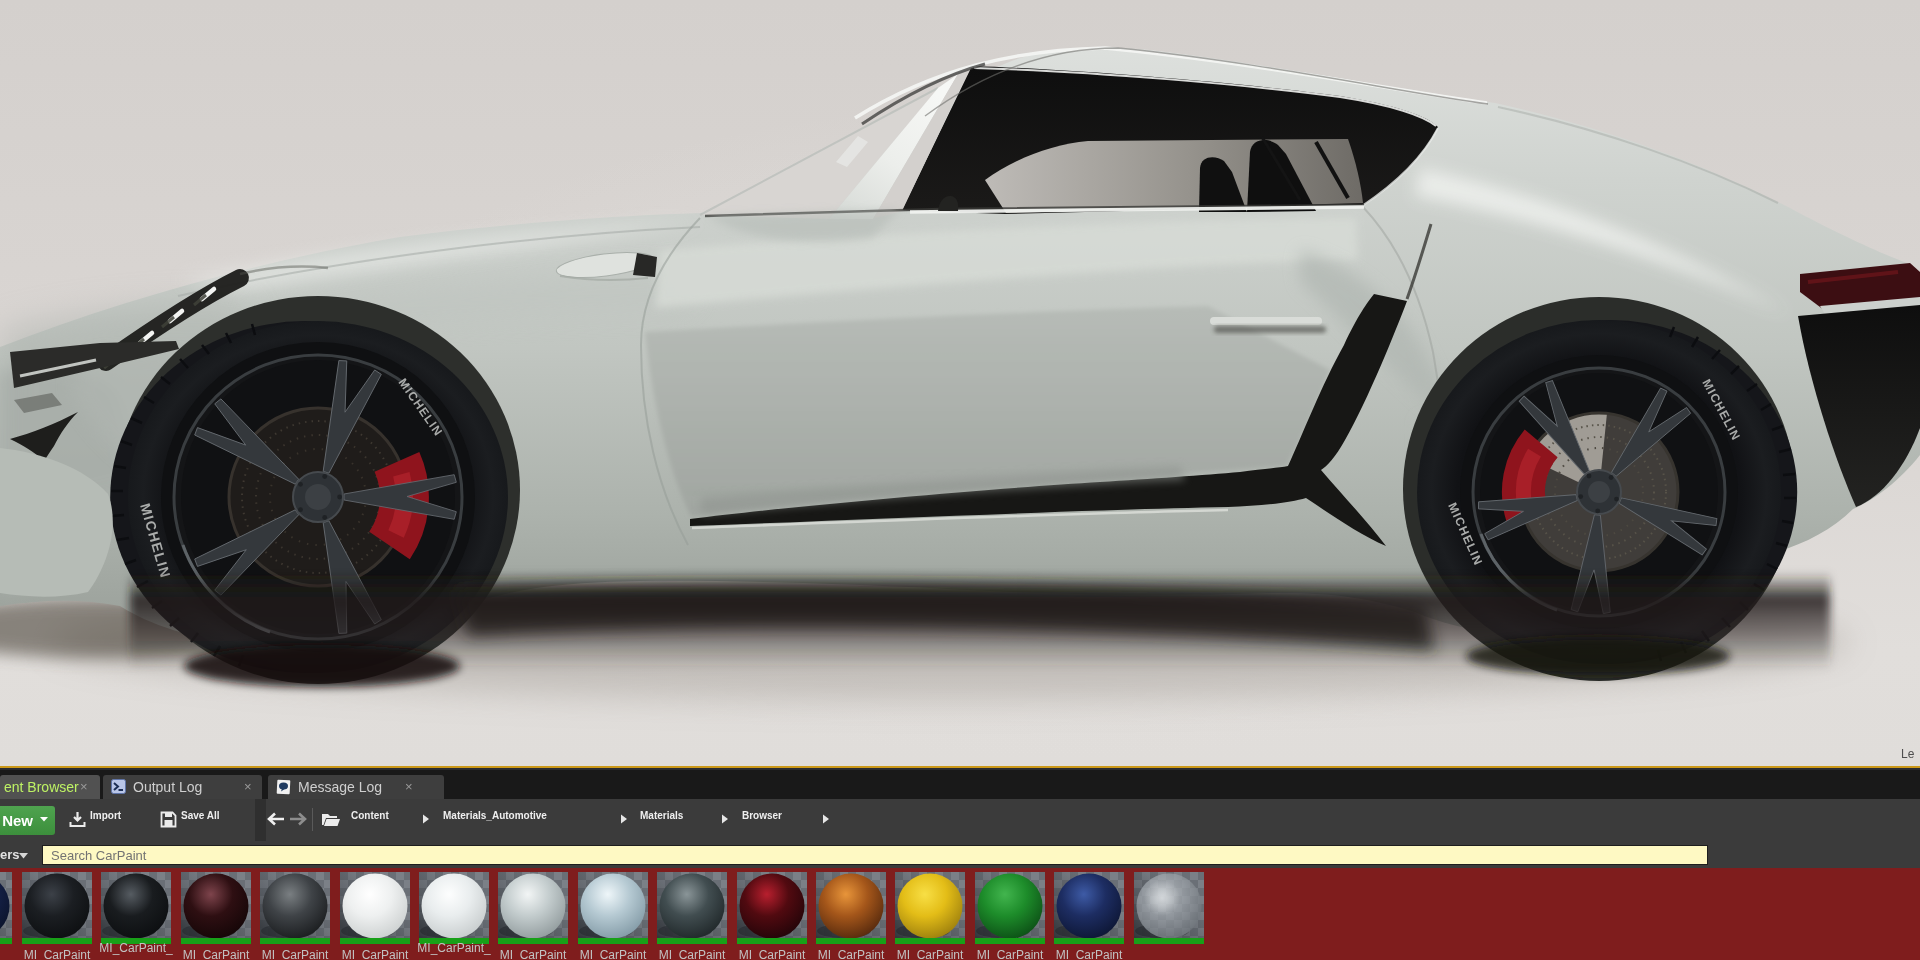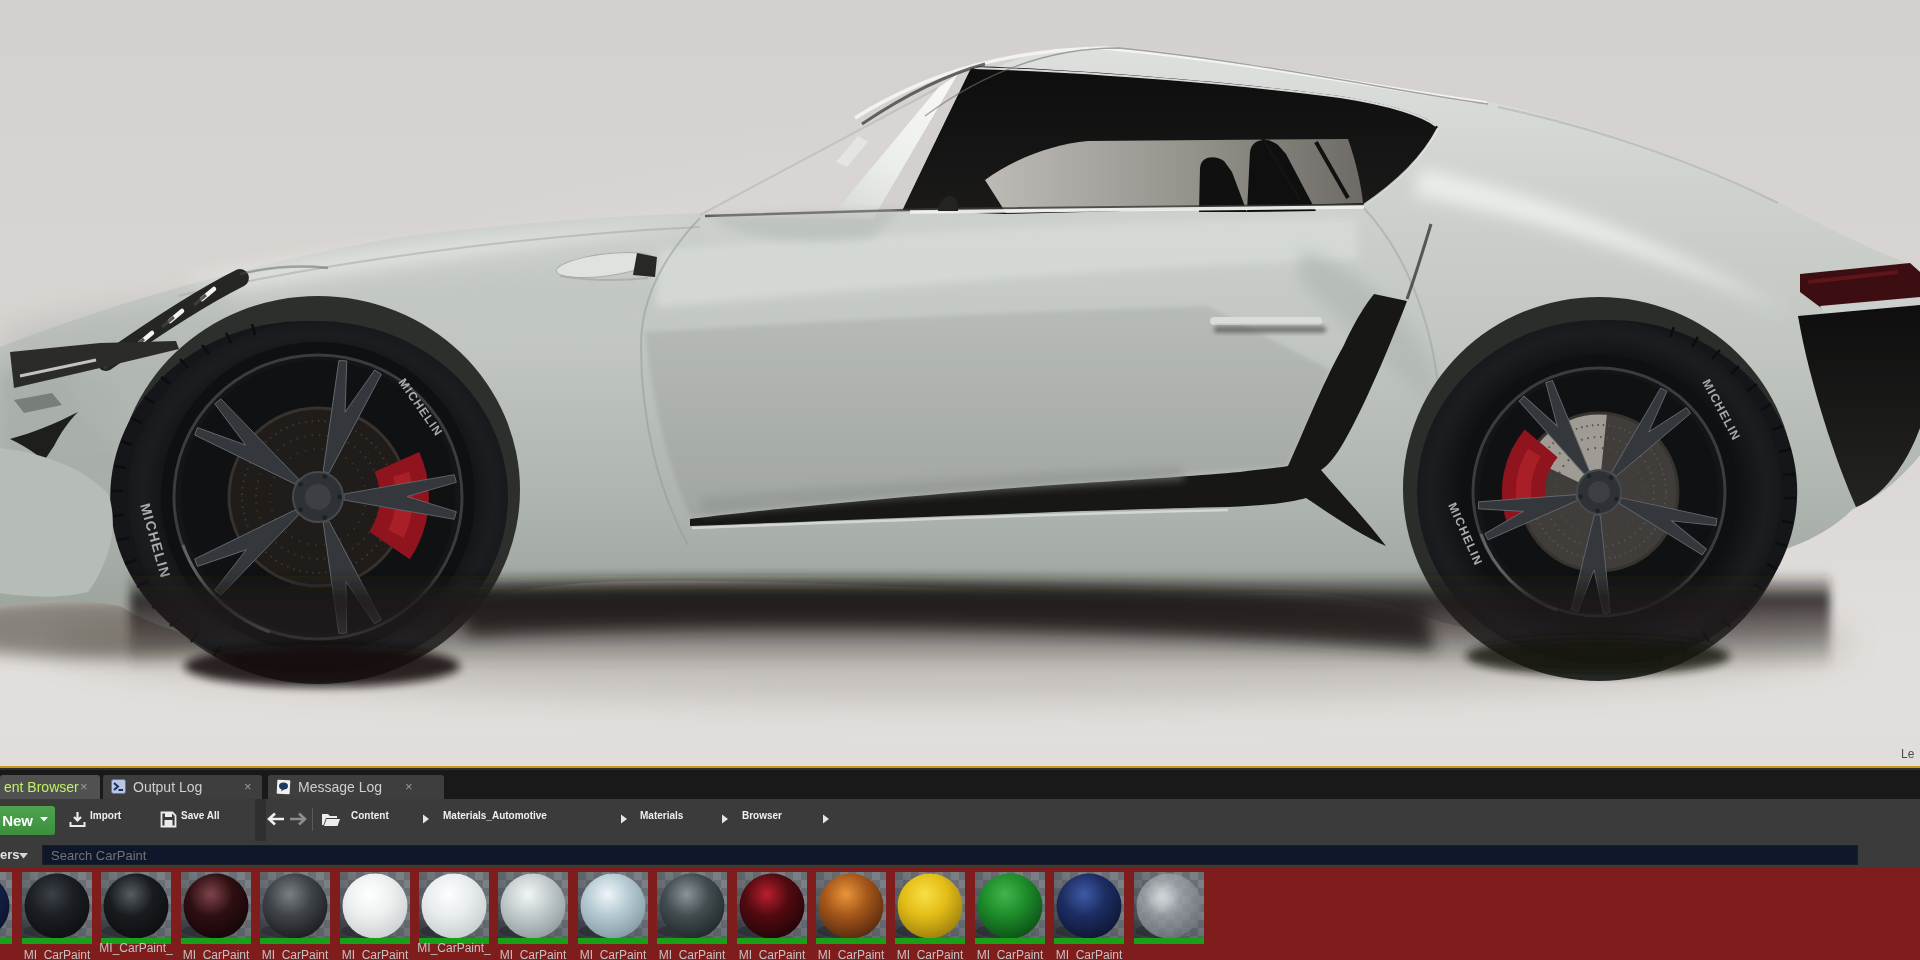--- a/index.html
+++ b/index.html
@@ -12,21 +12,21 @@
 .tabtxt{position:absolute;left:30px;top:4px;font-size:14px;color:#cfcfcf;white-space:nowrap}
 .tab.active .tabtxt{left:2px;color:#bef264}
 .tabico{position:absolute;left:8px;top:4px}
 .tabx{position:absolute;left:80px;top:4px;font-size:13px;color:#9a9a9a}
 .toolbar{position:absolute;left:0;top:799px;width:1528px;height:42px;background:#2f2f2f}
 .tbsec{position:absolute;top:0;height:42px;background:#3b3b3b}
 .newbtn{position:absolute;left:-10px;top:7px;width:65px;height:29px;background:linear-gradient(#4fa34f,#3c8f3c);border-radius:3px;color:#fff;font-weight:bold;font-size:15px;display:flex;align-items:center;justify-content:flex-end;padding-right:6px}
 .tbico{position:absolute;top:12px}
 .tbtxt{position:absolute;top:11px;font-size:10px;font-weight:bold;color:#efefef;white-space:nowrap}
 .searchrow{position:absolute;left:0;top:841px;width:1920px;height:27px;background:#3b3b3b}
-.searchbox{position:absolute;left:42px;top:4px;width:1816px;height:20px;background:#0f172a;border:1px solid #1e1e1e}
+.searchbox{position:absolute;left:42px;top:4px;width:1666px;height:20px;background:#fef9c3;border:1px solid #1e1e1e}
 .searchbox span{position:absolute;left:8px;top:2px;font-size:13px;color:#737373}
 .assets{position:absolute;left:0;top:868px;width:1920px;height:92px;background:#7f1d1d;overflow:hidden}
 .tile{position:absolute;top:4px;width:70px;height:72px}
 .lbl{position:absolute;width:90px;text-align:center;font-size:12px;color:#c2c2c2;white-space:nowrap}
 </style></head><body>
 <div id="app">
     <svg width="0" height="0" style="position:absolute">
       <defs>
         <pattern id="chk" width="16" height="16" patternUnits="userSpaceOnUse">
           <rect width="16" height="16" fill="#7b8087"></rect>

